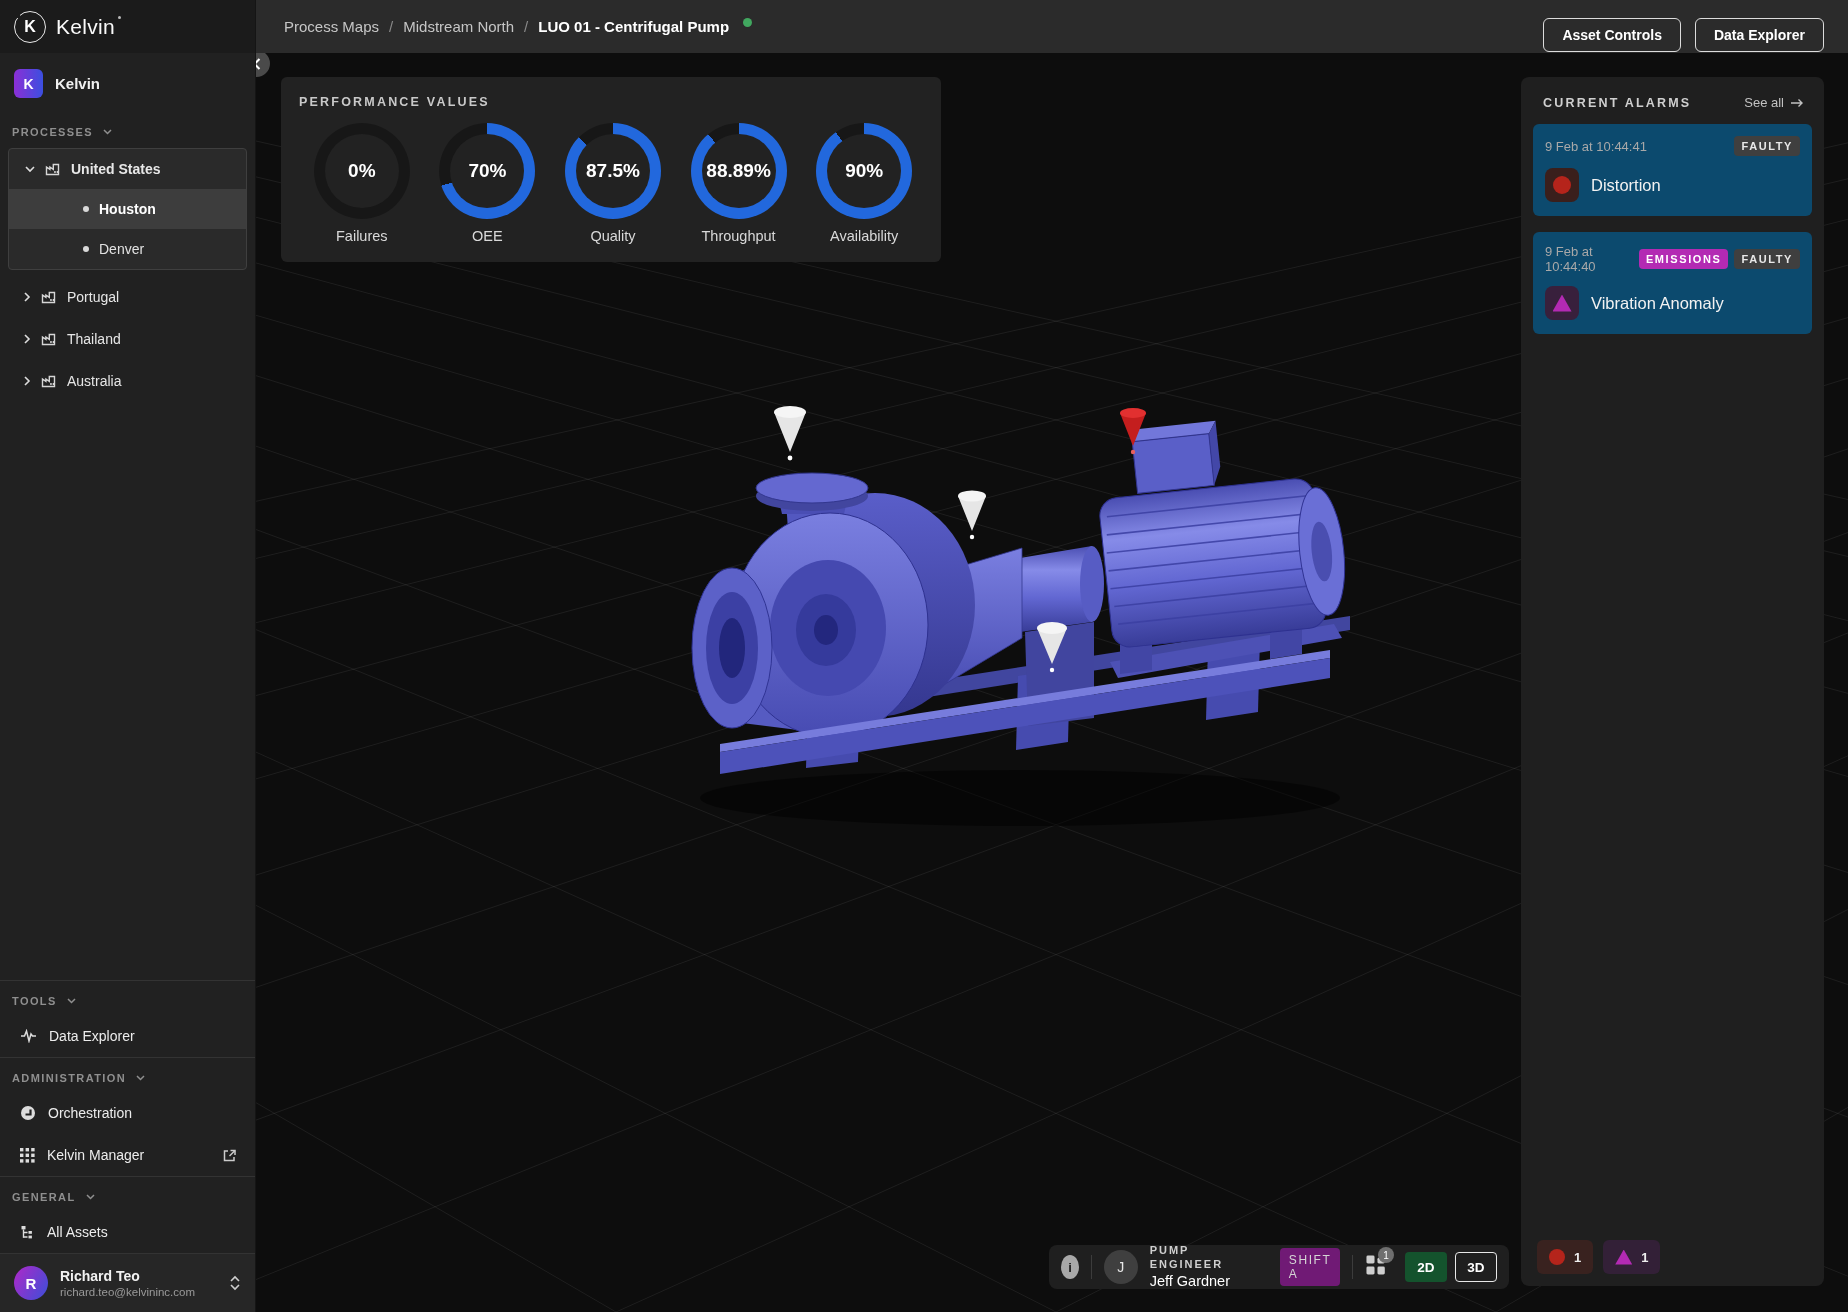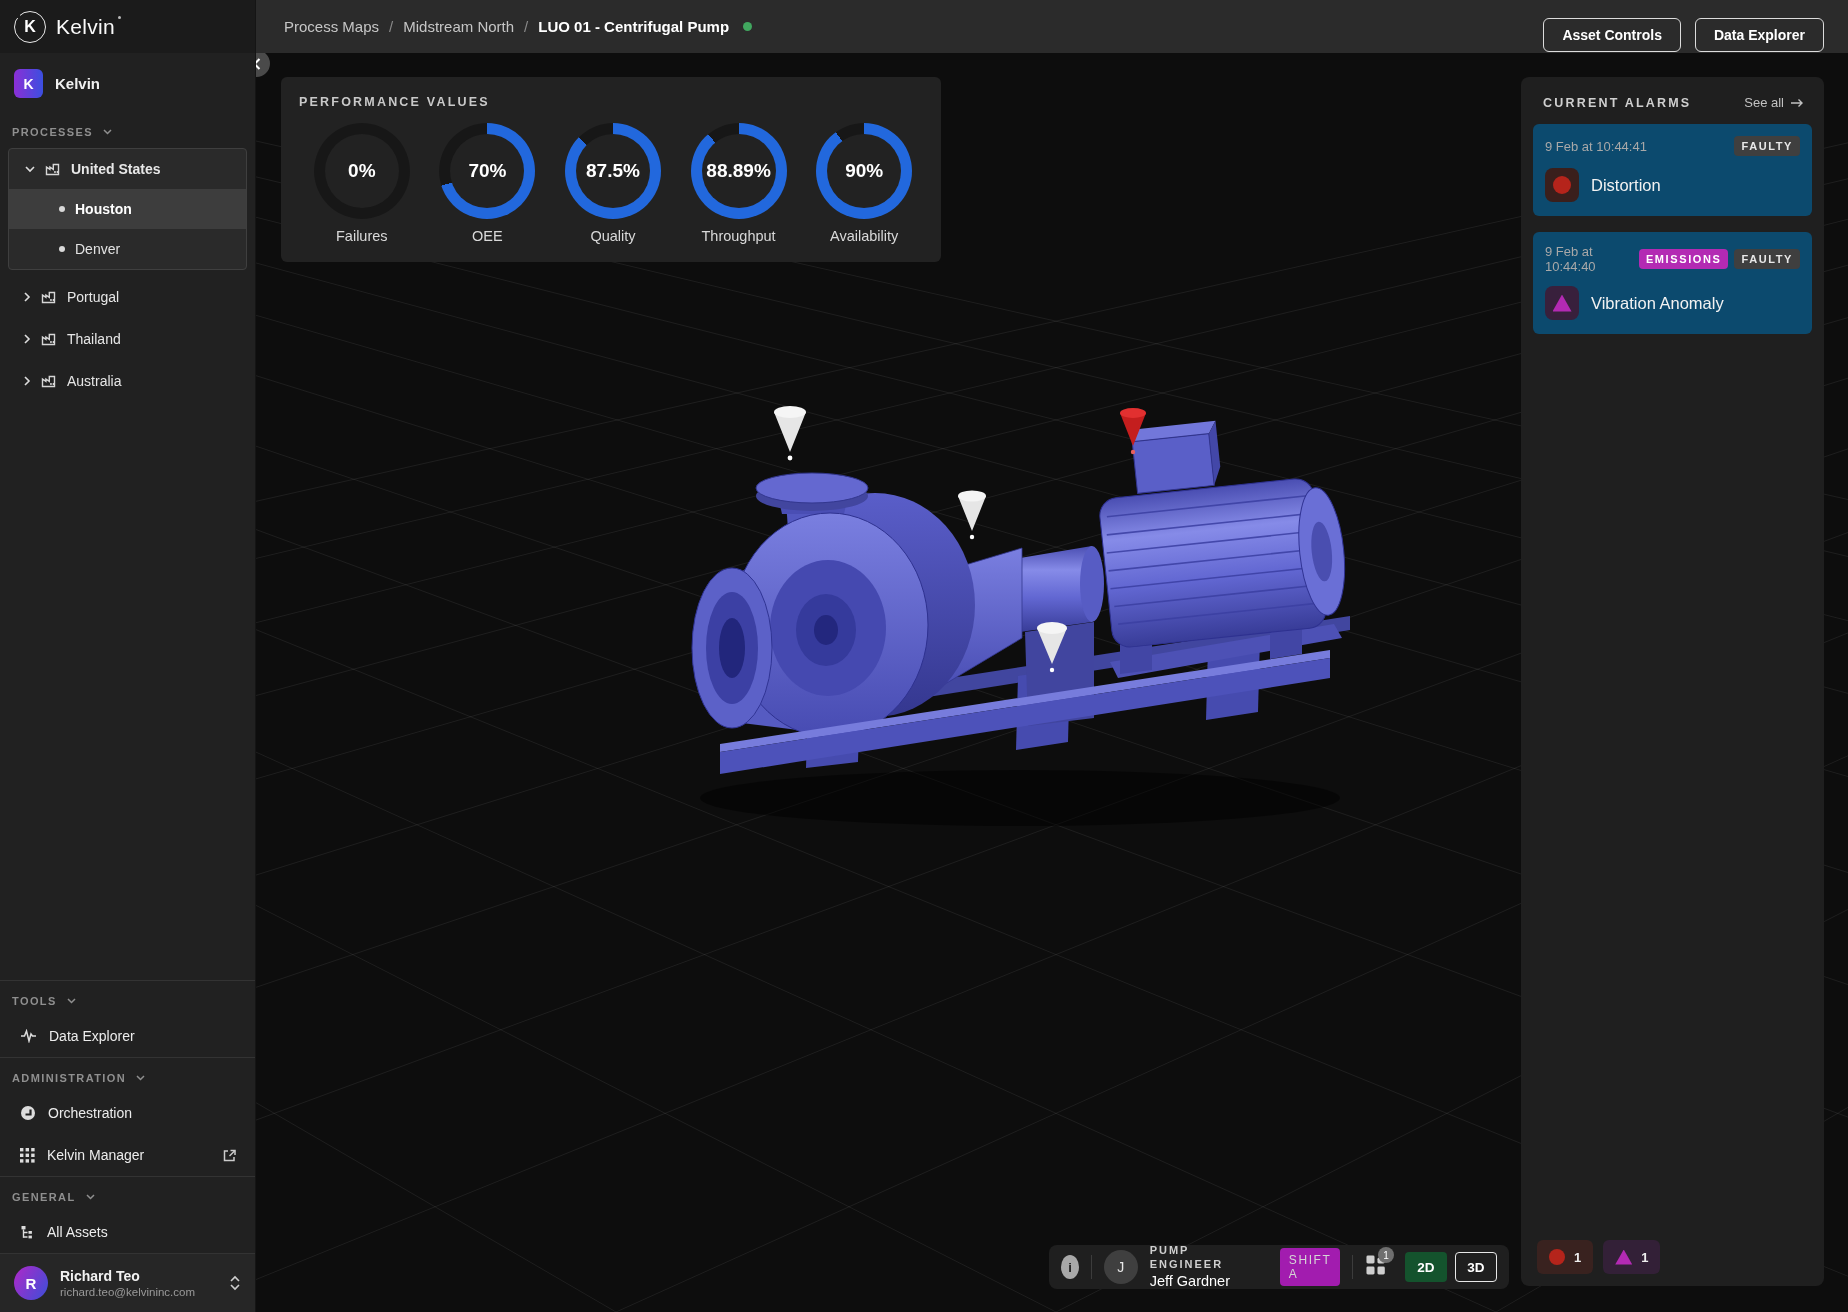--- a/index.html
+++ b/index.html
@@ -18,40 +18,40 @@
   .tm-dot { position:absolute; top:1px; right:-6px; width:3px; height:3px; border-radius:50%; background:#bbb; }
   .ws-row { display:flex; align-items:center; gap:12px; padding:16px 14px 14px 14px; }
   .ws-avatar { width:29px; height:29px; border-radius:6px; background:linear-gradient(90deg,#8b2fd6,#3b4fe0);
     display:flex; align-items:center; justify-content:center; font-size:14px; font-weight:700; color:#fff; }
   .ws-name { font-size:15px; font-weight:600; color:#f0f0f0; }
   .sec-head { display:flex; align-items:center; gap:10px; padding:14px 16px 8px 12px;
     font-size:11px; font-weight:700; letter-spacing:1.4px; color:#8f8f8f; }
   .tree-box { margin:2px 8px 6px 8px; border:1px solid #3f3f3f; border-radius:4px; overflow:hidden; background:#2a2a2a; }
   .tree-row { height:40px; display:flex; align-items:center; gap:10px; padding-left:16px; cursor:pointer; }
   .tree-row.parent { font-weight:600; }
-  .tree-row.child { padding-left:50px; color:#e2e2e2; }
+  .tree-row.child { padding-left:74px; color:#e2e2e2; }
   .tree-row.selected { background:#3d3d3d; font-weight:600; color:#fff; }
   .bullet { width:6px; height:6px; border-radius:50%; background:#d9d9d9; flex-shrink:0; }
   .country-row { height:42px; display:flex; align-items:center; gap:10px; padding-left:24px; font-size:14px; color:#e6e6e6; cursor:pointer; }
   .row-label { font-size:14px; }
   .divider { height:1px; background:#333; margin:0; }
   .nav-row { height:42px; display:flex; align-items:center; gap:12px; padding-left:20px; font-size:14px; color:#ececec; cursor:pointer; }
   .nav-row .right-ic { margin-left:auto; margin-right:18px; }
   .spacer { flex-grow:1; }
   .user-row { background:#262626; border-top:1px solid #333; display:flex; align-items:center; gap:12px; padding:12px 14px; }
   .user-avatar { width:34px; height:34px; border-radius:50%; background:linear-gradient(120deg,#b028c8,#3b4fd8);
     display:flex; align-items:center; justify-content:center; font-size:15px; font-weight:700; color:#fff; flex-shrink:0; }
   .user-name { font-size:14px; font-weight:700; color:#f2f2f2; }
   .user-email { font-size:11.5px; color:#9a9a9a; margin-top:2px; }
   .user-caret { margin-left:auto; }
 
   
   .main { flex-grow:1; display:flex; flex-direction:column; position:relative; }
   .topbar { height:53px; background:#2b2b2b; display:flex; align-items:center; padding:0 24px 0 28px; flex-shrink:0; }
-  .breadcrumb { display:flex; align-items:center; gap:10px; font-size:15px; color:#c6c6c6; }
+  .breadcrumb { display:flex; align-items:flex-start; gap:10px; font-size:15px; color:#c6c6c6; }
   .crumb { cursor:pointer; }
   .crumb-sep { color:#8a8a8a; }
   .crumb.current { color:#fff; font-weight:700; }
   .status-dot { width:9px; height:9px; border-radius:50%; background:var(--status-green); margin-left:4px; }
   .topbar-btns { margin-left:auto; display:flex; gap:14px; }
   .tb-btn { height:34px; padding:0 18px; background:transparent; border:1px solid #dcdcdc; border-radius:6px;
     color:#fff; font-size:14px; font-weight:700; font-family:inherit; cursor:pointer;margin-top:16px; }
 
   .canvas { position:relative; flex-grow:1; background:#0d0d0d; overflow:hidden; }
   #grid, #pump { position:absolute; }
@@ -108,21 +108,21 @@
   .bottom-bar { position:absolute; left:793px; top:1192px; width:460px; height:44px; background:#1f1f1f;
     border-radius:8px; display:flex; align-items:center; padding:0 12px; gap:12px; z-index:3; }
   .vdiv { width:1px; height:24px; background:#3c3c3c; }
   .info-btn { width:24px; height:24px; border-radius:50%; background:#a8a8a8; border:none; display:flex;
     align-items:center; justify-content:center; cursor:pointer; font-weight:700; color:#1d1d1d; font-size:13px; font-family:inherit; }
   .j-avatar { width:34px; height:34px; border-radius:50%; background:#3f3f3f; display:flex; align-items:center;
     justify-content:center; font-size:14px; color:#e8e8e8; flex-shrink:0; }
   .engineer { line-height:1.25; }
   .eng-role { font-size:11px; font-weight:600; letter-spacing:2px; color:#cfcfcf; }
   .eng-name { font-size:14.5px; color:#fff; }
-  .shift-badge { background:#a21caf; border-radius:4px; padding:5px 9px; font-size:12px; letter-spacing:1.6px; color:#d5d5d5;margin-left:30px; }
+  .shift-badge { background:#701a75; border-radius:4px; padding:5px 9px; font-size:12px; letter-spacing:1.6px; color:#d5d5d5;margin-left:30px; }
   .widget-wrap { position:relative; width:26px; height:26px; cursor:pointer; }
   .widget-count { position:absolute; top:-7px; right:-7px; width:16px; height:16px; border-radius:50%;
     background:#6f6f6f; color:#fff; font-size:10px; display:flex; align-items:center; justify-content:center; }
   .view-btns { display:flex; gap:8px; margin-left:6px; }
   .view-btn { width:42px; height:30px; border-radius:4px; font-size:13.5px; font-weight:700; color:#fff;
     font-family:inherit; cursor:pointer; }
   .view-btn.flat { background:#14532d; border:none; }
   .view-btn.active { background:transparent; border:1.5px solid #e8e8e8; }
 
   svg.ic { display:block; }

